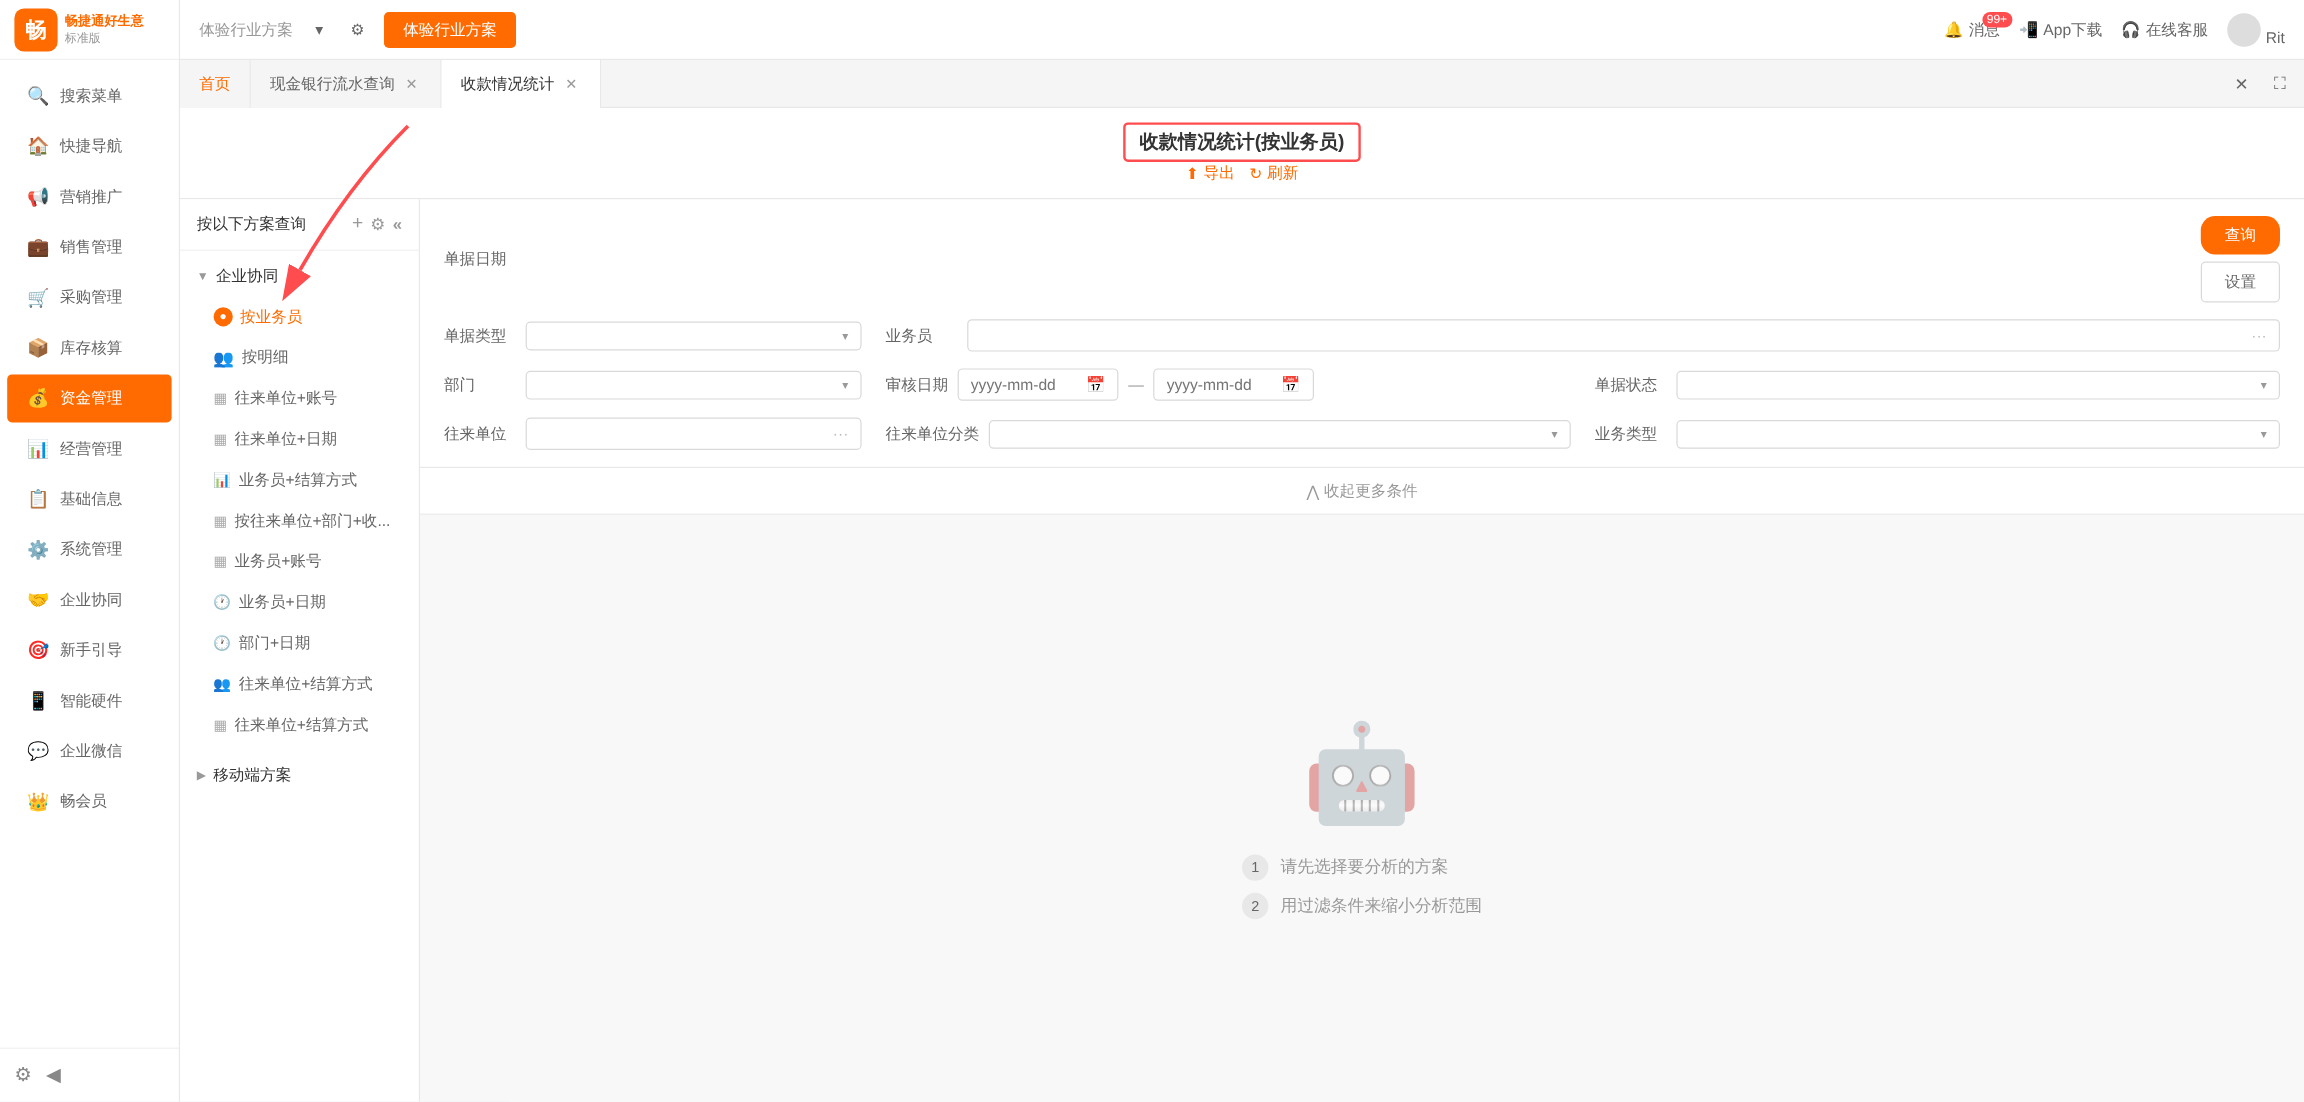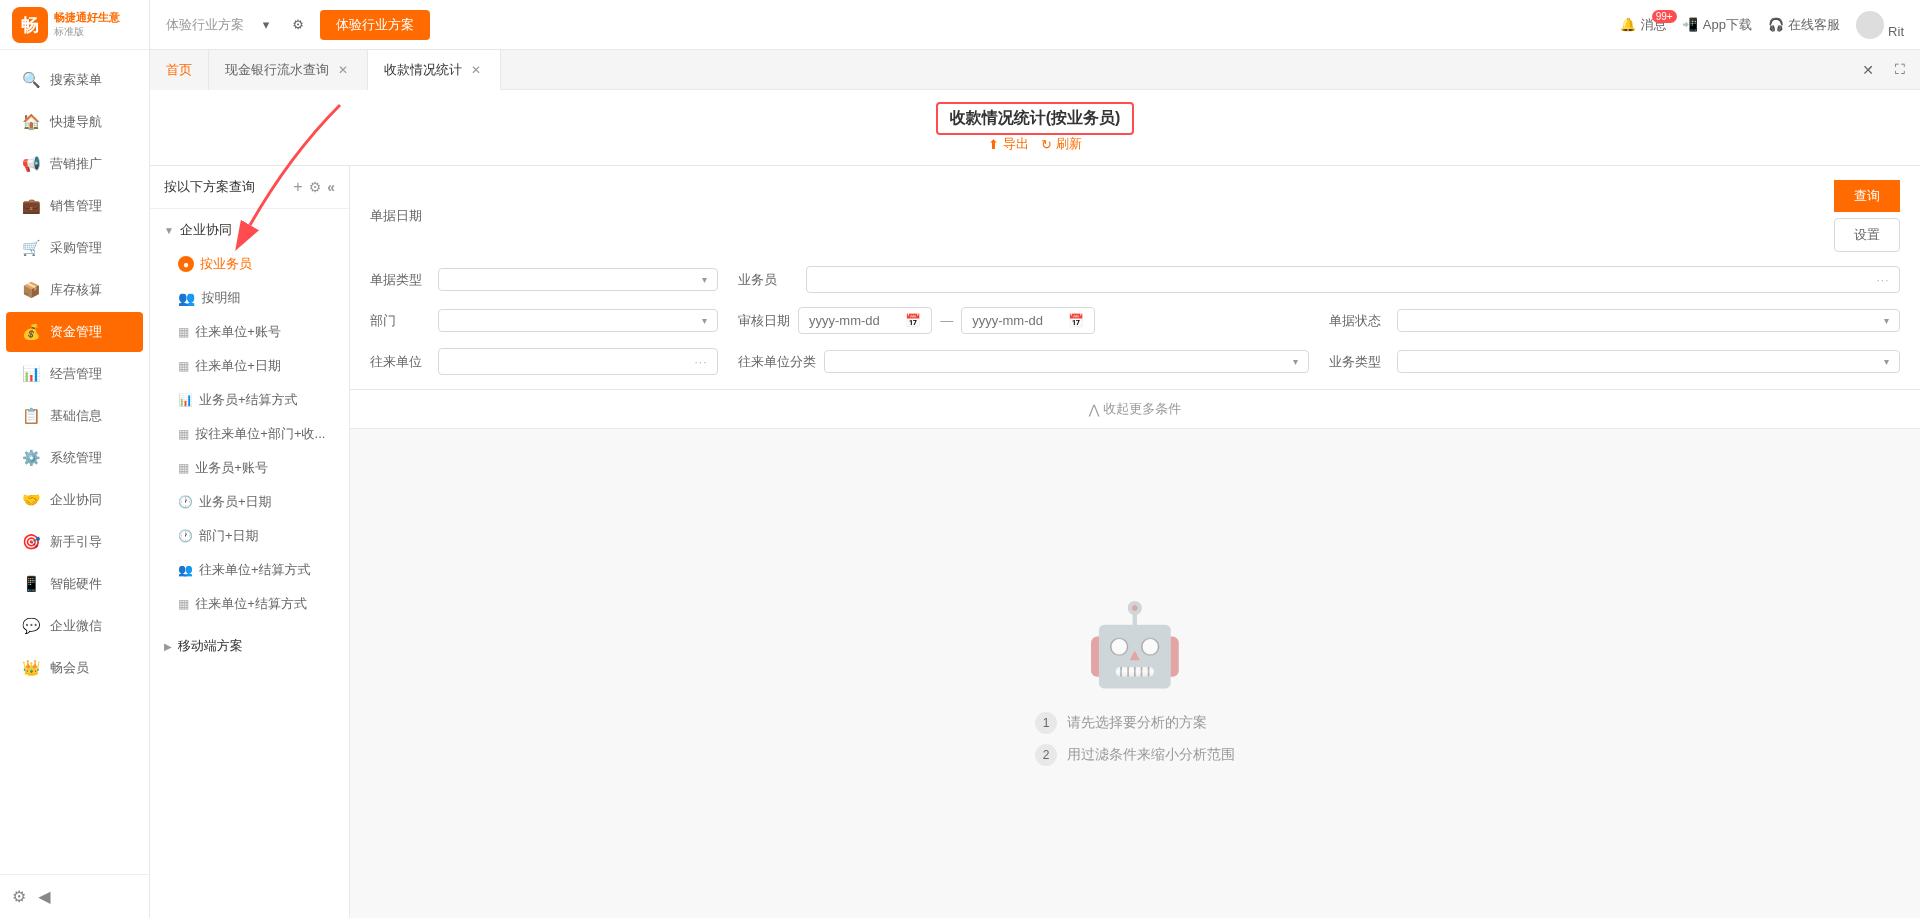--- a/index.html
+++ b/index.html
@@ -89,21 +89,21 @@
     .collapse-row { display: flex; justify-content: center; padding: 10px; background: white; border-bottom: 1px solid #e8e8e8; }
     .collapse-btn { display: flex; align-items: center; gap: 4px; color: #999; font-size: 13px; cursor: pointer; }
 
     
     .empty-area { flex: 1; display: flex; flex-direction: column; align-items: center; justify-content: center; background: #f8f8f8; }
     .empty-steps { margin-top: 20px; }
     .empty-step { display: flex; align-items: center; gap: 10px; margin-bottom: 10px; color: #999; font-size: 14px; }
     .step-num { width: 22px; height: 22px; border-radius: 50%; background: #e8e8e8; display: flex; align-items: center; justify-content: center; font-size: 12px; color: #666; }
 
     
-    .query-btn { background: #ff6b00; color: white; border: none; padding: 7px 20px; border-radius: 0; font-size: 13px; cursor: pointer; }
+    .query-btn { background: #ff6b00; color: white; border: none; padding: 7px 20px; border-radius: 12px; font-size: 13px; cursor: pointer; }
     .setting-btn { border: 1px solid #d9d9d9; background: white; color: #666; padding: 7px 16px; border-radius: 4px; font-size: 13px; cursor: pointer; }
 
     
     .red-highlight { border: 2px solid #ff4d4f !important; }
 
     
     .svg-arrow { position: absolute; top: 95px; left: 170px; z-index: 300; pointer-events: none; }
   </style>
 </head>
 <body>

